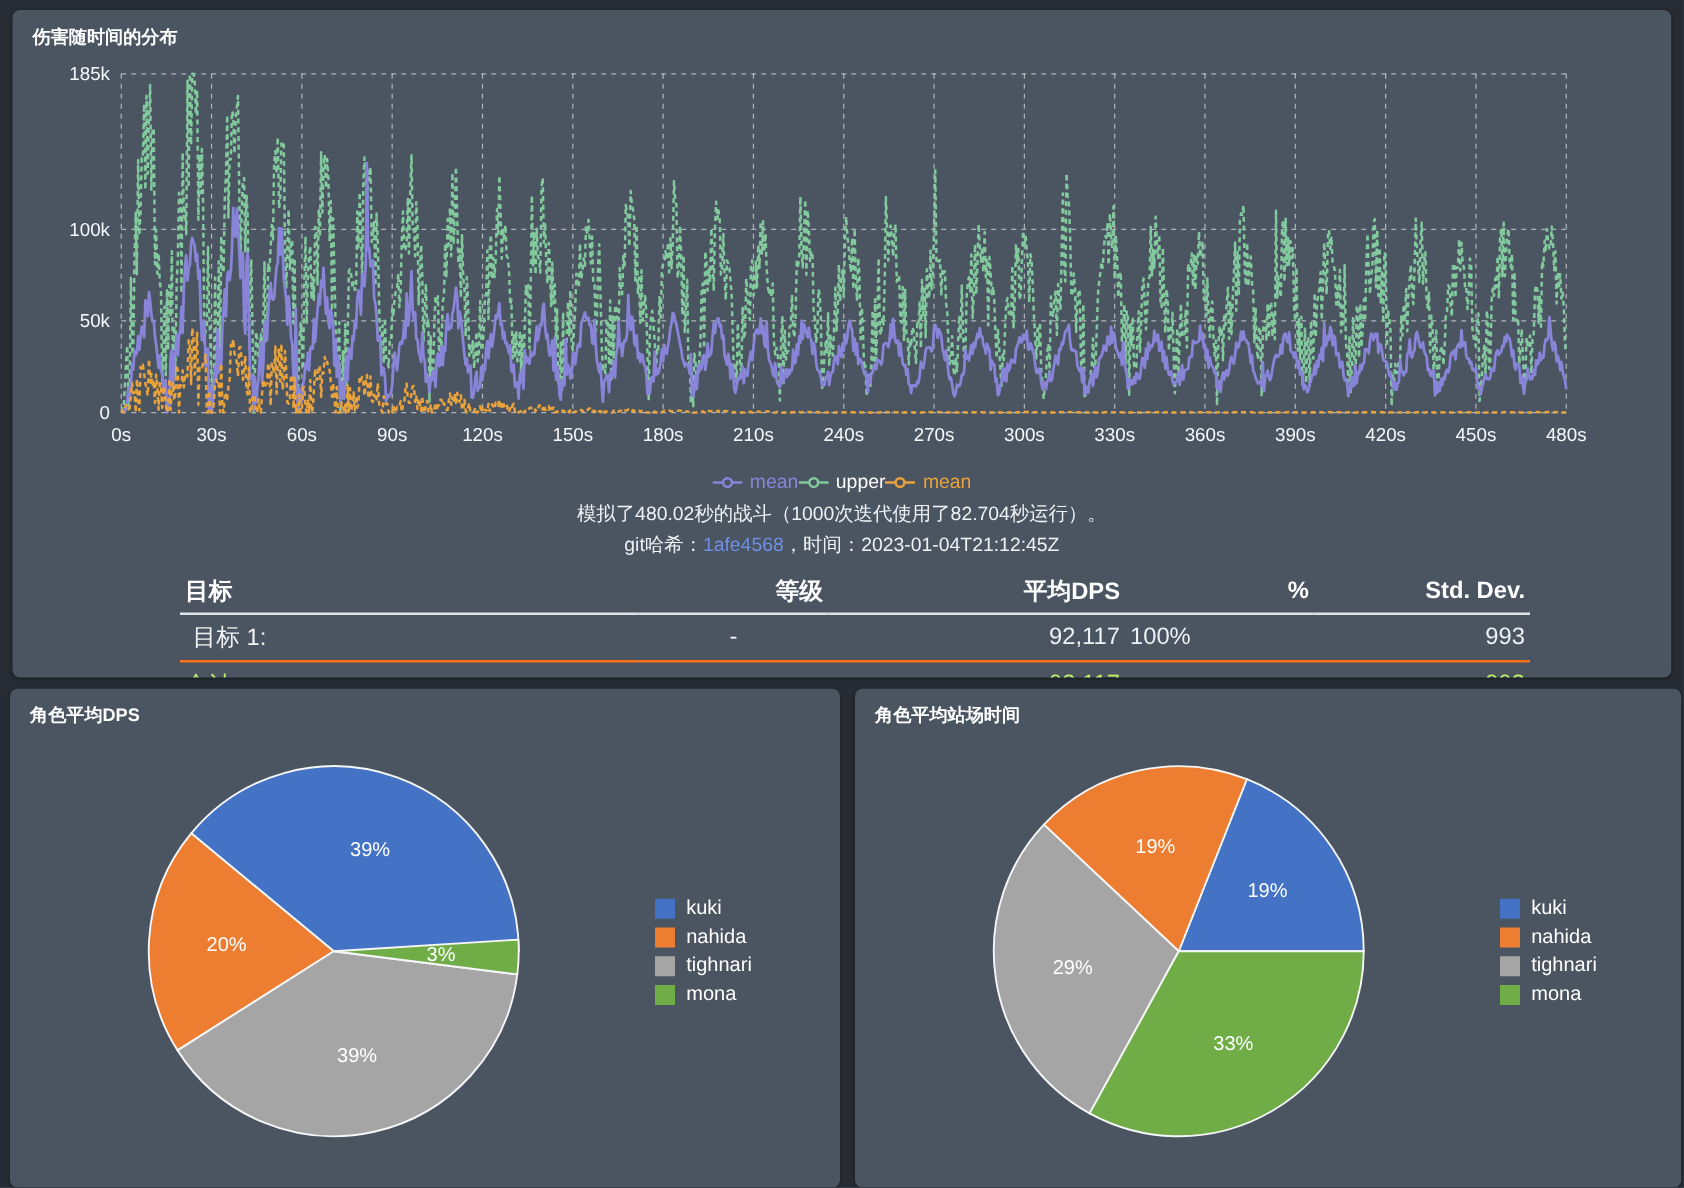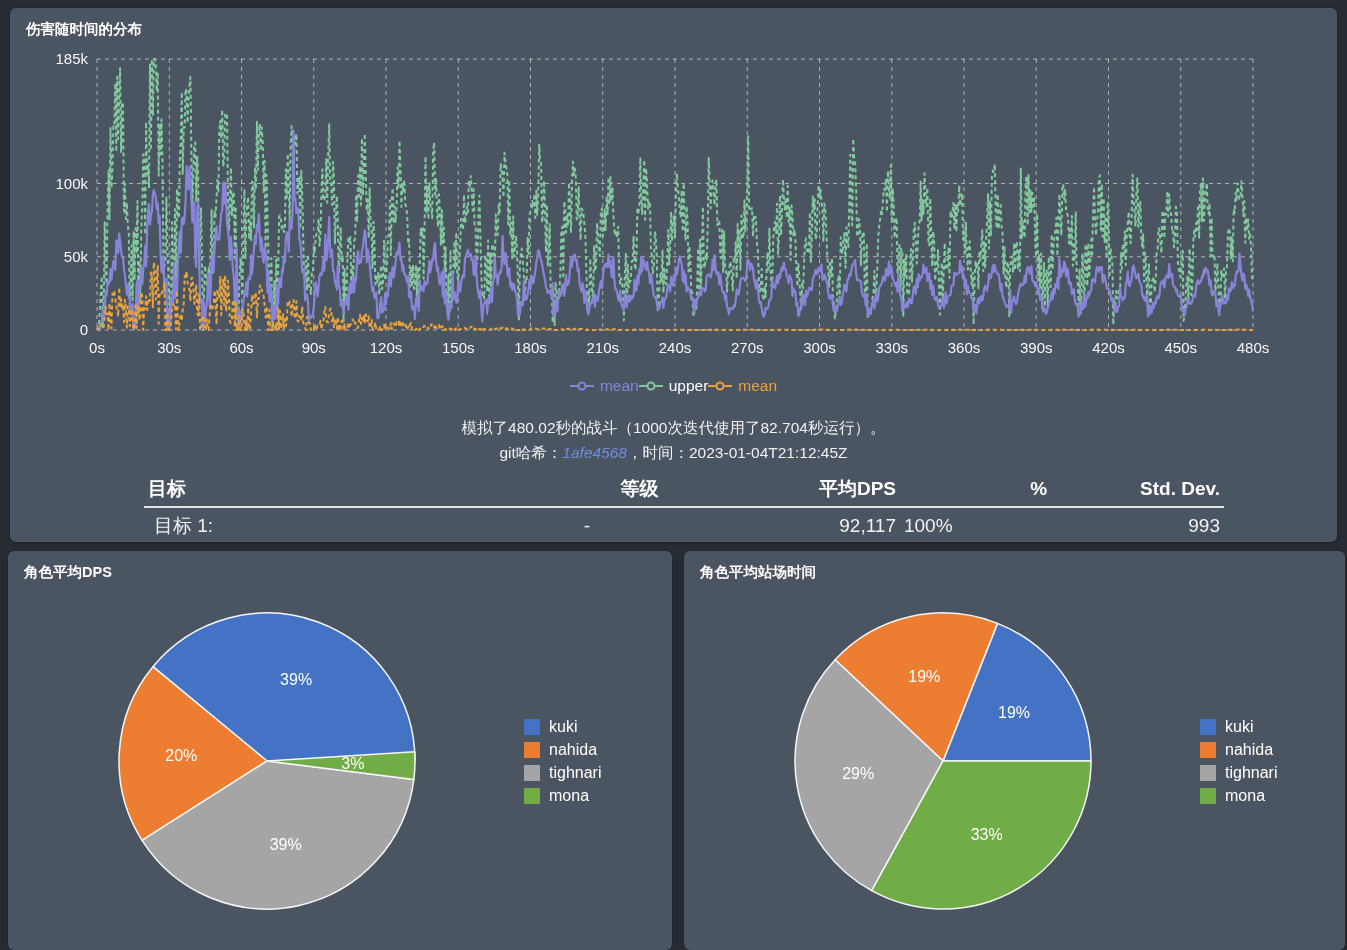--- a/index.html
+++ b/index.html
@@ -16,22 +16,22 @@
   }
   #card-dot{left:10px;top:8px;width:1327px;height:534px;}
   #card-dps{left:8px;top:551px;width:664px;height:399px;}
   #card-field{left:684px;top:551px;width:661px;height:399px;}
   .card-title{font-size:14.5px;font-weight:bold;color:#ffffff;margin:0 0 4px 0;}
   
   #dot-chart{display:block;}
   .tick-label{font-size:15px;fill:#f5f8fa;}
   .chart-legend{display:flex;justify-content:center;align-items:center;margin-top:2px;height:22px;}
   .chart-legend .item{display:flex;align-items:center;gap:6px;font-size:15.5px;}
-  .summary{text-align:center;font-size:15.5px;line-height:25px;color:#eef2f5;margin-top:18px;}
-  .summary a{color:#6d8fe4;text-decoration:none;cursor:pointer;font-style:italic;}
+  .summary{text-align:center;font-size:15.5px;line-height:25px;color:#eef2f5;margin-top:2px;}
+  .summary a{color:#6d8fe4;text-decoration:none;cursor:pointer;}
   
   table.dps{width:1080px;margin:7px 0 0 118px;border-collapse:collapse;font-size:19px;color:#eef2f5;}
   table.dps th{font-weight:bold;color:#ffffff;border-bottom:2px solid #dfe3e8;padding:4px 4px;}
   table.dps td{padding:5px 4px;}
   table.dps tr.total td{border-top:2px solid #f97316;font-weight:normal;color:#bef264;}
   table.dps tr.data td:first-child{padding-left:10px;}
   
   .pie-row{display:flex;align-items:center;margin-top:24px;}
   .pie-spacer{width:88px;flex:0 0 auto;}
   .pie-legend{margin-left:102px;flex:0 0 auto;}

